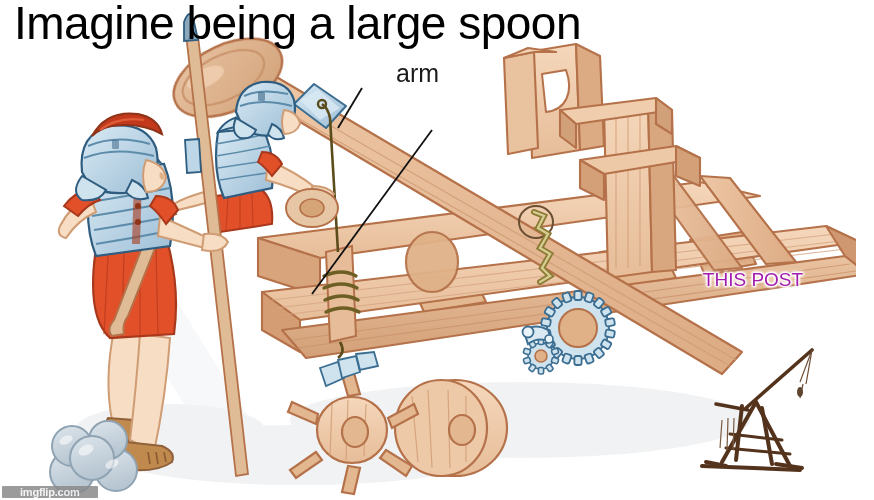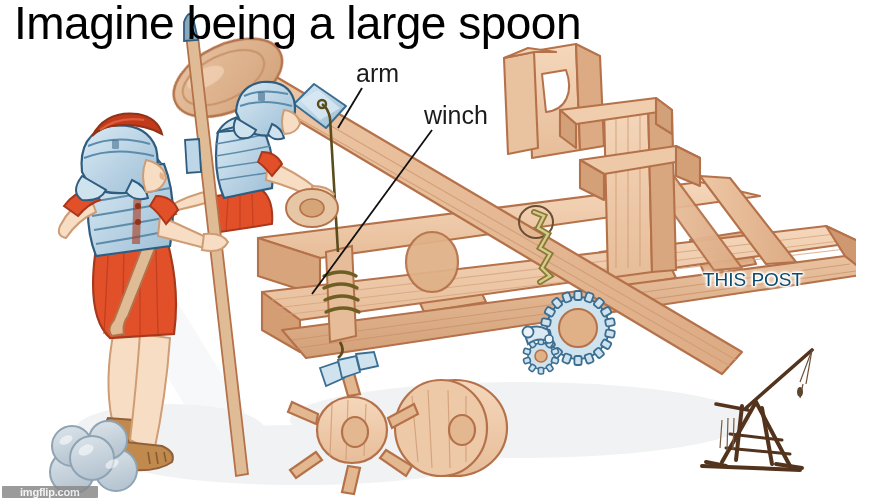--- a/index.html
+++ b/index.html
@@ -26,32 +26,33 @@
     z-index:40;
   }
   .diagram-label{
     position:absolute;
     font-size:25px;
     color:#1b1b1b;
     font-family:"Liberation Sans",sans-serif;
     font-weight:400;
     white-space:nowrap;
     z-index:35;
+    margin-left:40px;
   }
   #label-arm{left:356px;top:59px;}
   #label-winch{left:424px;top:101px;}
 
   .impact-text{
     position:absolute;
     left:636px; top:268px;
     width:234px;
     text-align:center;
     font-size:19px;
     line-height:23.5px;
-    color:#0c4a6e;
+    color:#a21caf;
     font-family:"Liberation Sans",sans-serif;
     font-weight:400;
     z-index:45;
     text-shadow:
       0 0 3px #fff, 0 0 3px #fff, 0 0 3px #fff,
       1px 1px 2px #fff, -1px -1px 2px #fff,
       1px -1px 2px #fff, -1px 1px 2px #fff,
       0 0 6px #fff;
   }
   .impact-text div{display:block;}
@@ -470,21 +471,20 @@
           <path d="M728,418 L727,450"></path>
         <path d="M734,418 L733,450"></path>
       </g>
       <ellipse cx="800" cy="392" rx="3" ry="5" fill="#5d4630"></ellipse>
     </g>
   </svg>
 
   <div class="top-title">Imagine being a large spoon</div>
 
   <div class="diagram-label" id="label-arm">arm</div>
-  <div class="diagram-label" id="label-winch">winch</div>
 
   <div class="impact-text">
     <div>THIS POST</div>
   </div>
 
   <div class="watermark">imgflip.com</div>
 
 </div>
 
 </body></html>

